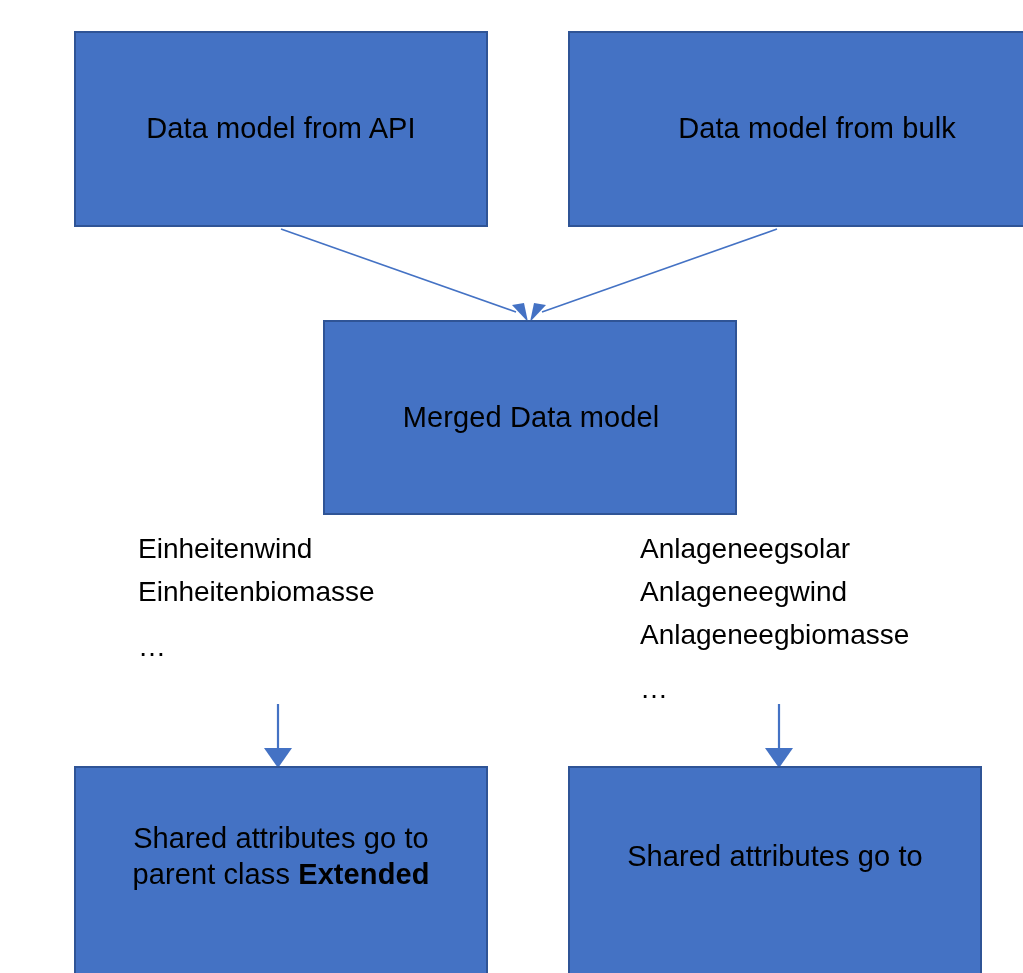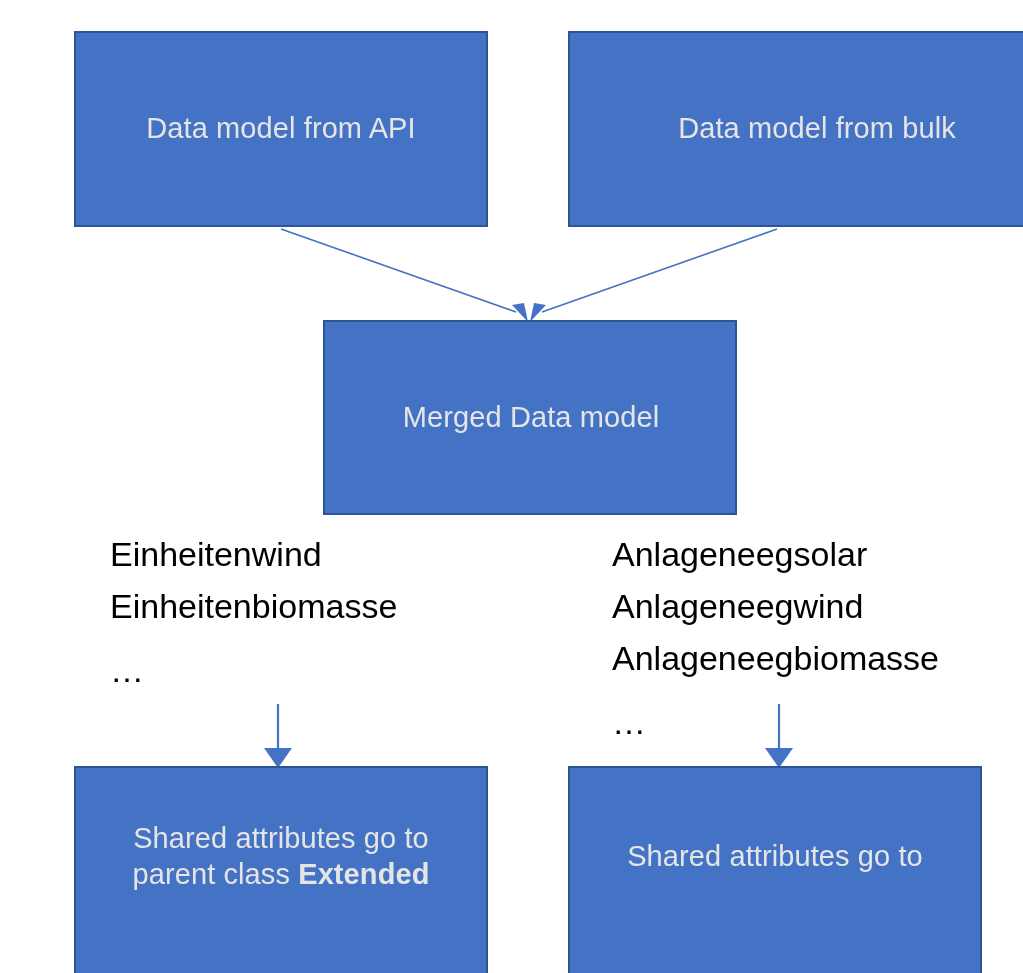--- a/index.html
+++ b/index.html
@@ -16,21 +16,21 @@
     width: 1023px;
     height: 973px;
     overflow: hidden;
     background: #ffffff;
   }
   .node {
     position: absolute;
     box-sizing: border-box;
     background: #4472C4;
     border: 2px solid #2F5496;
-    color: #e5e5e5;
+    color: #000000;
     display: flex;
     align-items: center;
     justify-content: center;
     text-align: center;
     line-height: 1.22;
     font-size: 29px;
     font-weight: 400;
     letter-spacing: 0.1px;
     padding: 0 14px;
   }
@@ -55,23 +55,24 @@
 
   
   #box-extended { left: 74px;  top: 766px; width: 414px; height: 207px; border-bottom: none; }
   #box-eeg      { left: 568px; top: 766px; width: 414px; height: 207px; border-bottom: none; }
   #box-extended .label, #box-eeg .label { transform: translateY(-14px); }
 
   
   .attr-list {
     position: absolute;
     color: #000000;
-    font-size: 34px;
+    font-size: 28px;
     line-height: 1.53;
     white-space: nowrap;
+    margin-left: 28px;
   }
   .attr-list .row { display: block; }
   .attr-list .row.spacer-before { margin-top: 12px; }
   #list-left  { left: 110px; top: 528px; }
   #list-right { left: 612px; top: 528px; }
 
   
   #arrows {
     position: absolute;
     left: 0;

